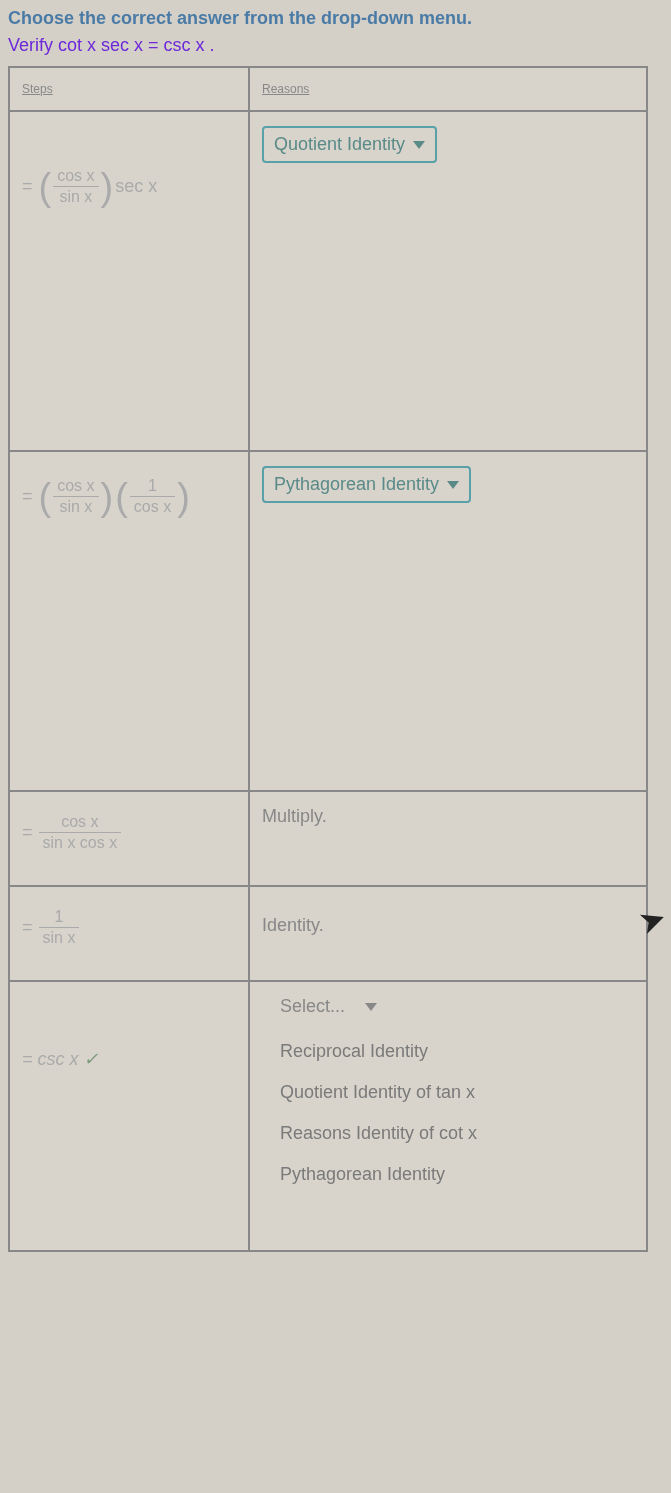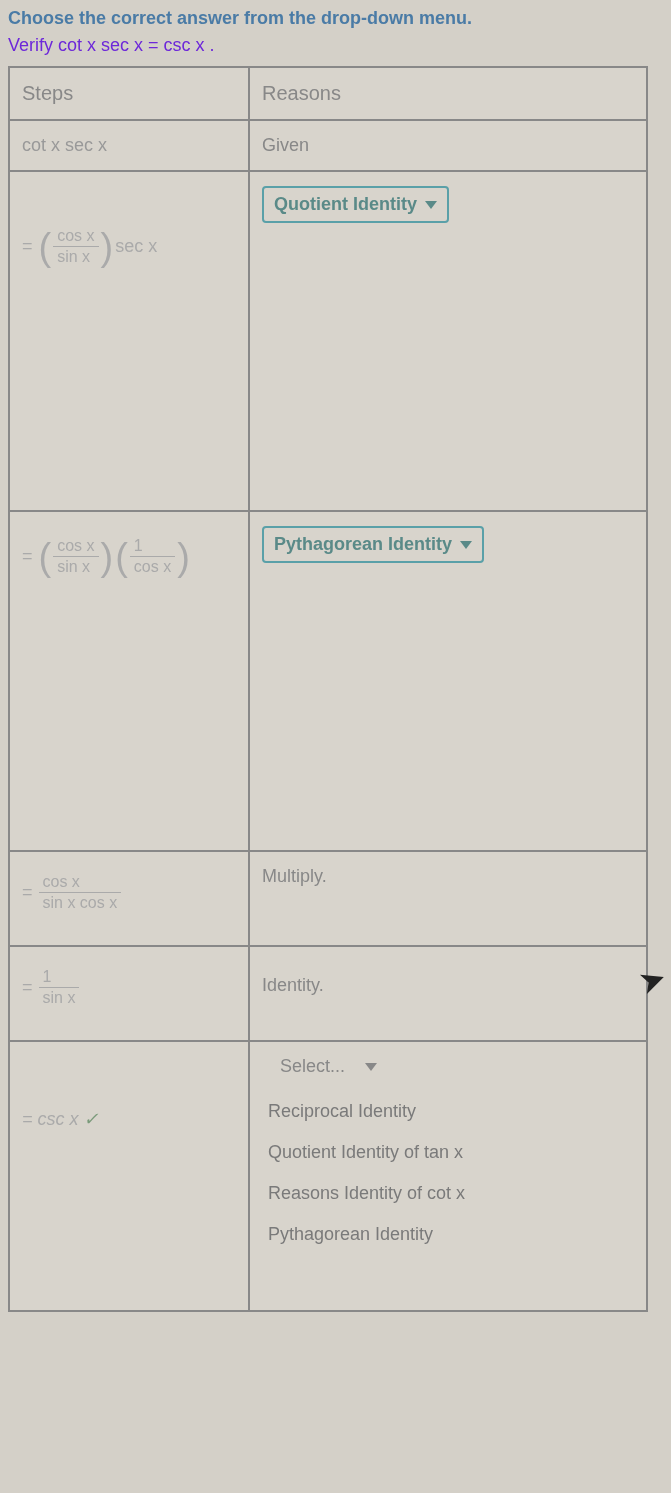--- a/index.html
+++ b/index.html
@@ -26,22 +26,23 @@
       width: 640px;
       background: #d8d4cc;
     }
     td {
       border: 2px solid #888;
       padding: 0;
       vertical-align: top;
     }
     .header-cell {
       padding: 14px 12px;
-      font-size: 20px;
-      color: #888;
+      font-size: 12px;
+      color: #888;
+      text-decoration: underline;
     }
     .step-cell {
       padding: 14px 12px;
       font-size: 18px;
       color: #999;
       width: 240px;
     }
     .tall { height: 340px; }
     .med { height: 95px; }
     .last { height: 270px; }
@@ -54,49 +55,49 @@
       display: inline-flex;
       align-items: center;
       gap: 8px;
       border: 2px solid #5aa0a8;
       border-radius: 4px;
       padding: 6px 10px;
       background: #d8d4cc;
       font-size: 18px;
       color: #5a8a88;
       cursor: pointer;
-      font-weight: bold;
     }
     .dropdown-plain {
       display: inline-flex;
       align-items: center;
       gap: 20px;
       font-size: 18px;
       color: #888;
       cursor: pointer;
       margin-left: 18px;
       margin-bottom: 14px;
     }
     .chevron {
       display: inline-block;
       width: 0; height: 0;
       border-left: 6px solid transparent;
       border-right: 6px solid transparent;
       border-top: 8px solid #5a8a88;
     }
     .chevron-gray { border-top-color: #888; }
-    .options { margin-left: 6px; }
+    .options { margin-left: 18px; }
     .option {
       padding: 10px 0;
       font-size: 18px;
       color: #7a7a7a;
       cursor: pointer;
     }
     .frac {
       display: inline-block;
+      text-align: center;
       vertical-align: middle;
       font-size: 16px;
     }
     .num { display: block; border-bottom: 1.5px solid #aaa; padding: 1px 4px; }
     .den { display: block; padding: 1px 4px; }
     .paren { font-size: 38px; vertical-align: middle; line-height: 1; color: #aaa; }
     .eq-row { display: flex; align-items: center; gap: 2px; color: #aaa; margin-top: 40px; }
     .eq-sign { font-size: 18px; margin-right: 4px; }
     .check { color: #7a9a7a; }
     .cursor-arrow {
@@ -114,24 +115,20 @@
 <div class="instruction">Choose the correct answer from the drop-down menu.</div>
 <div class="verify-line">Verify cot x sec x = csc x .</div>
 
 <table>
   <tbody>
       <tr>
     <td class="header-cell">Steps</td>
     <td class="header-cell">Reasons</td>
   </tr>
   <tr>
-    <td class="step-cell">cot x sec x</td>
-    <td class="reason-cell">Given</td>
-  </tr>
-  <tr>
     <td class="step-cell tall">
       <div class="eq-row">
         <span class="eq-sign">=</span>
         <span class="paren">(</span>
         <span class="frac">
           <span class="num">cos x</span>
           <span class="den">sin x</span>
         </span>
         <span class="paren">)</span>
         <span>sec x</span>

